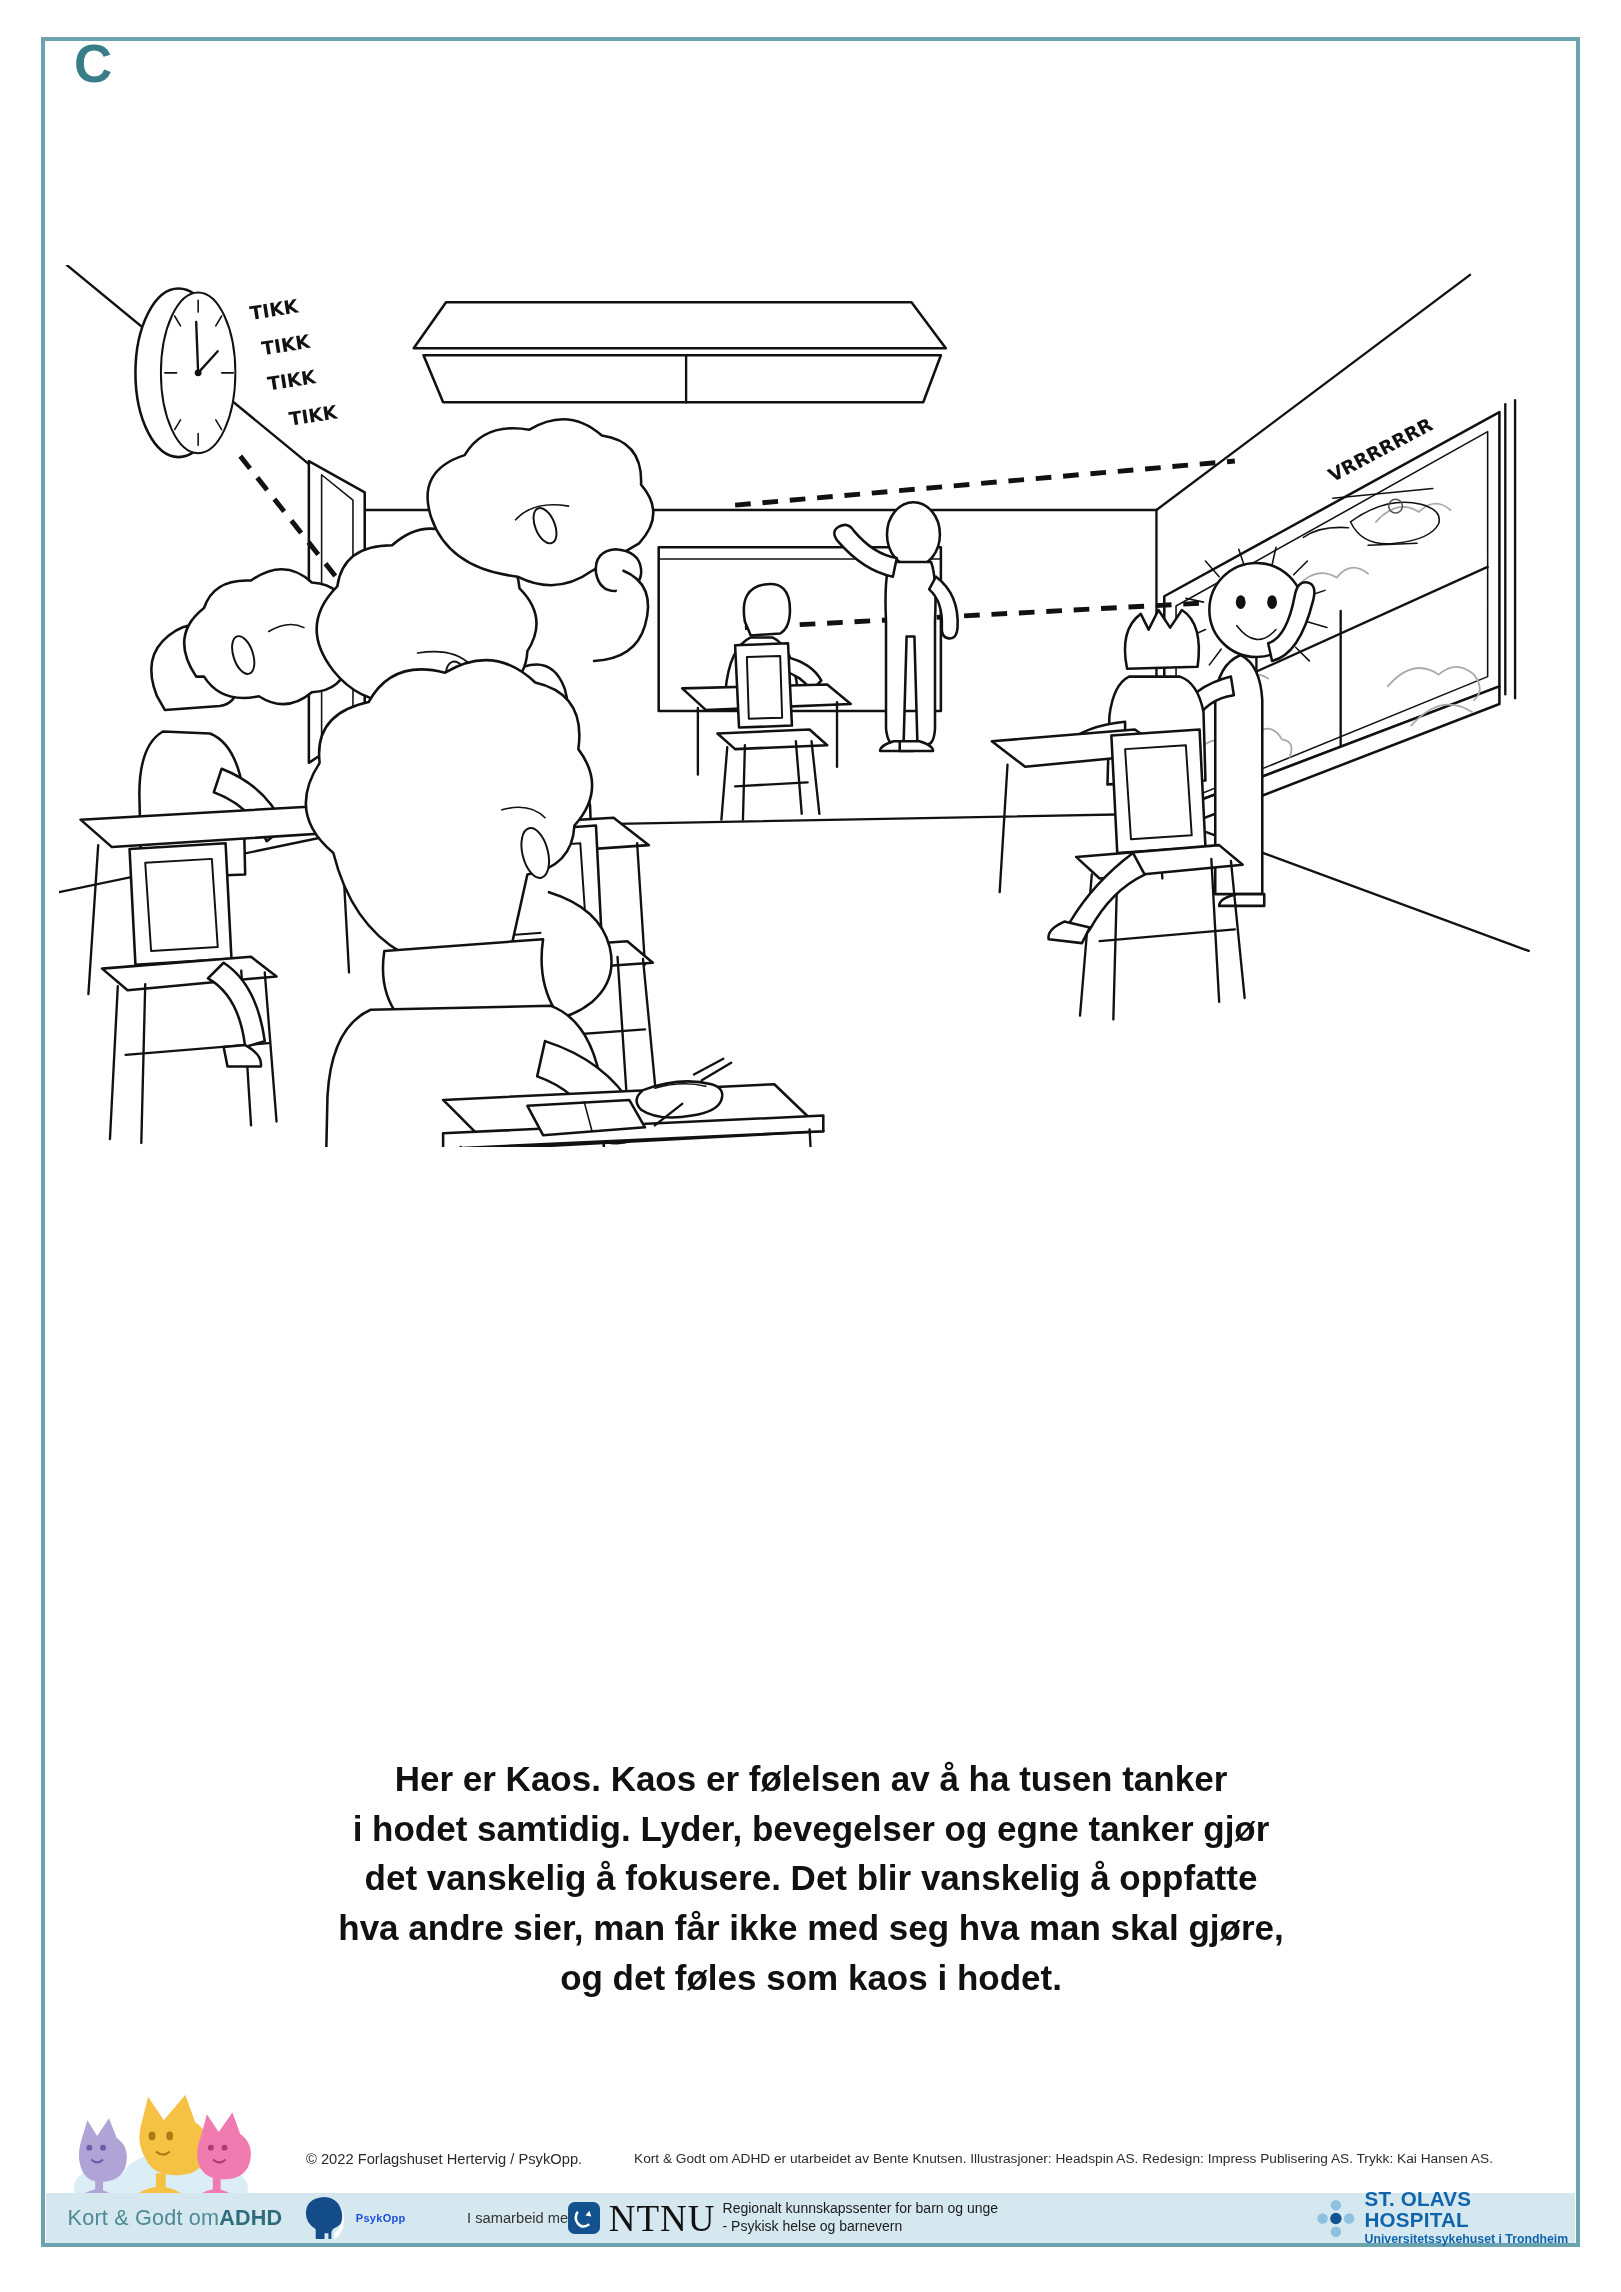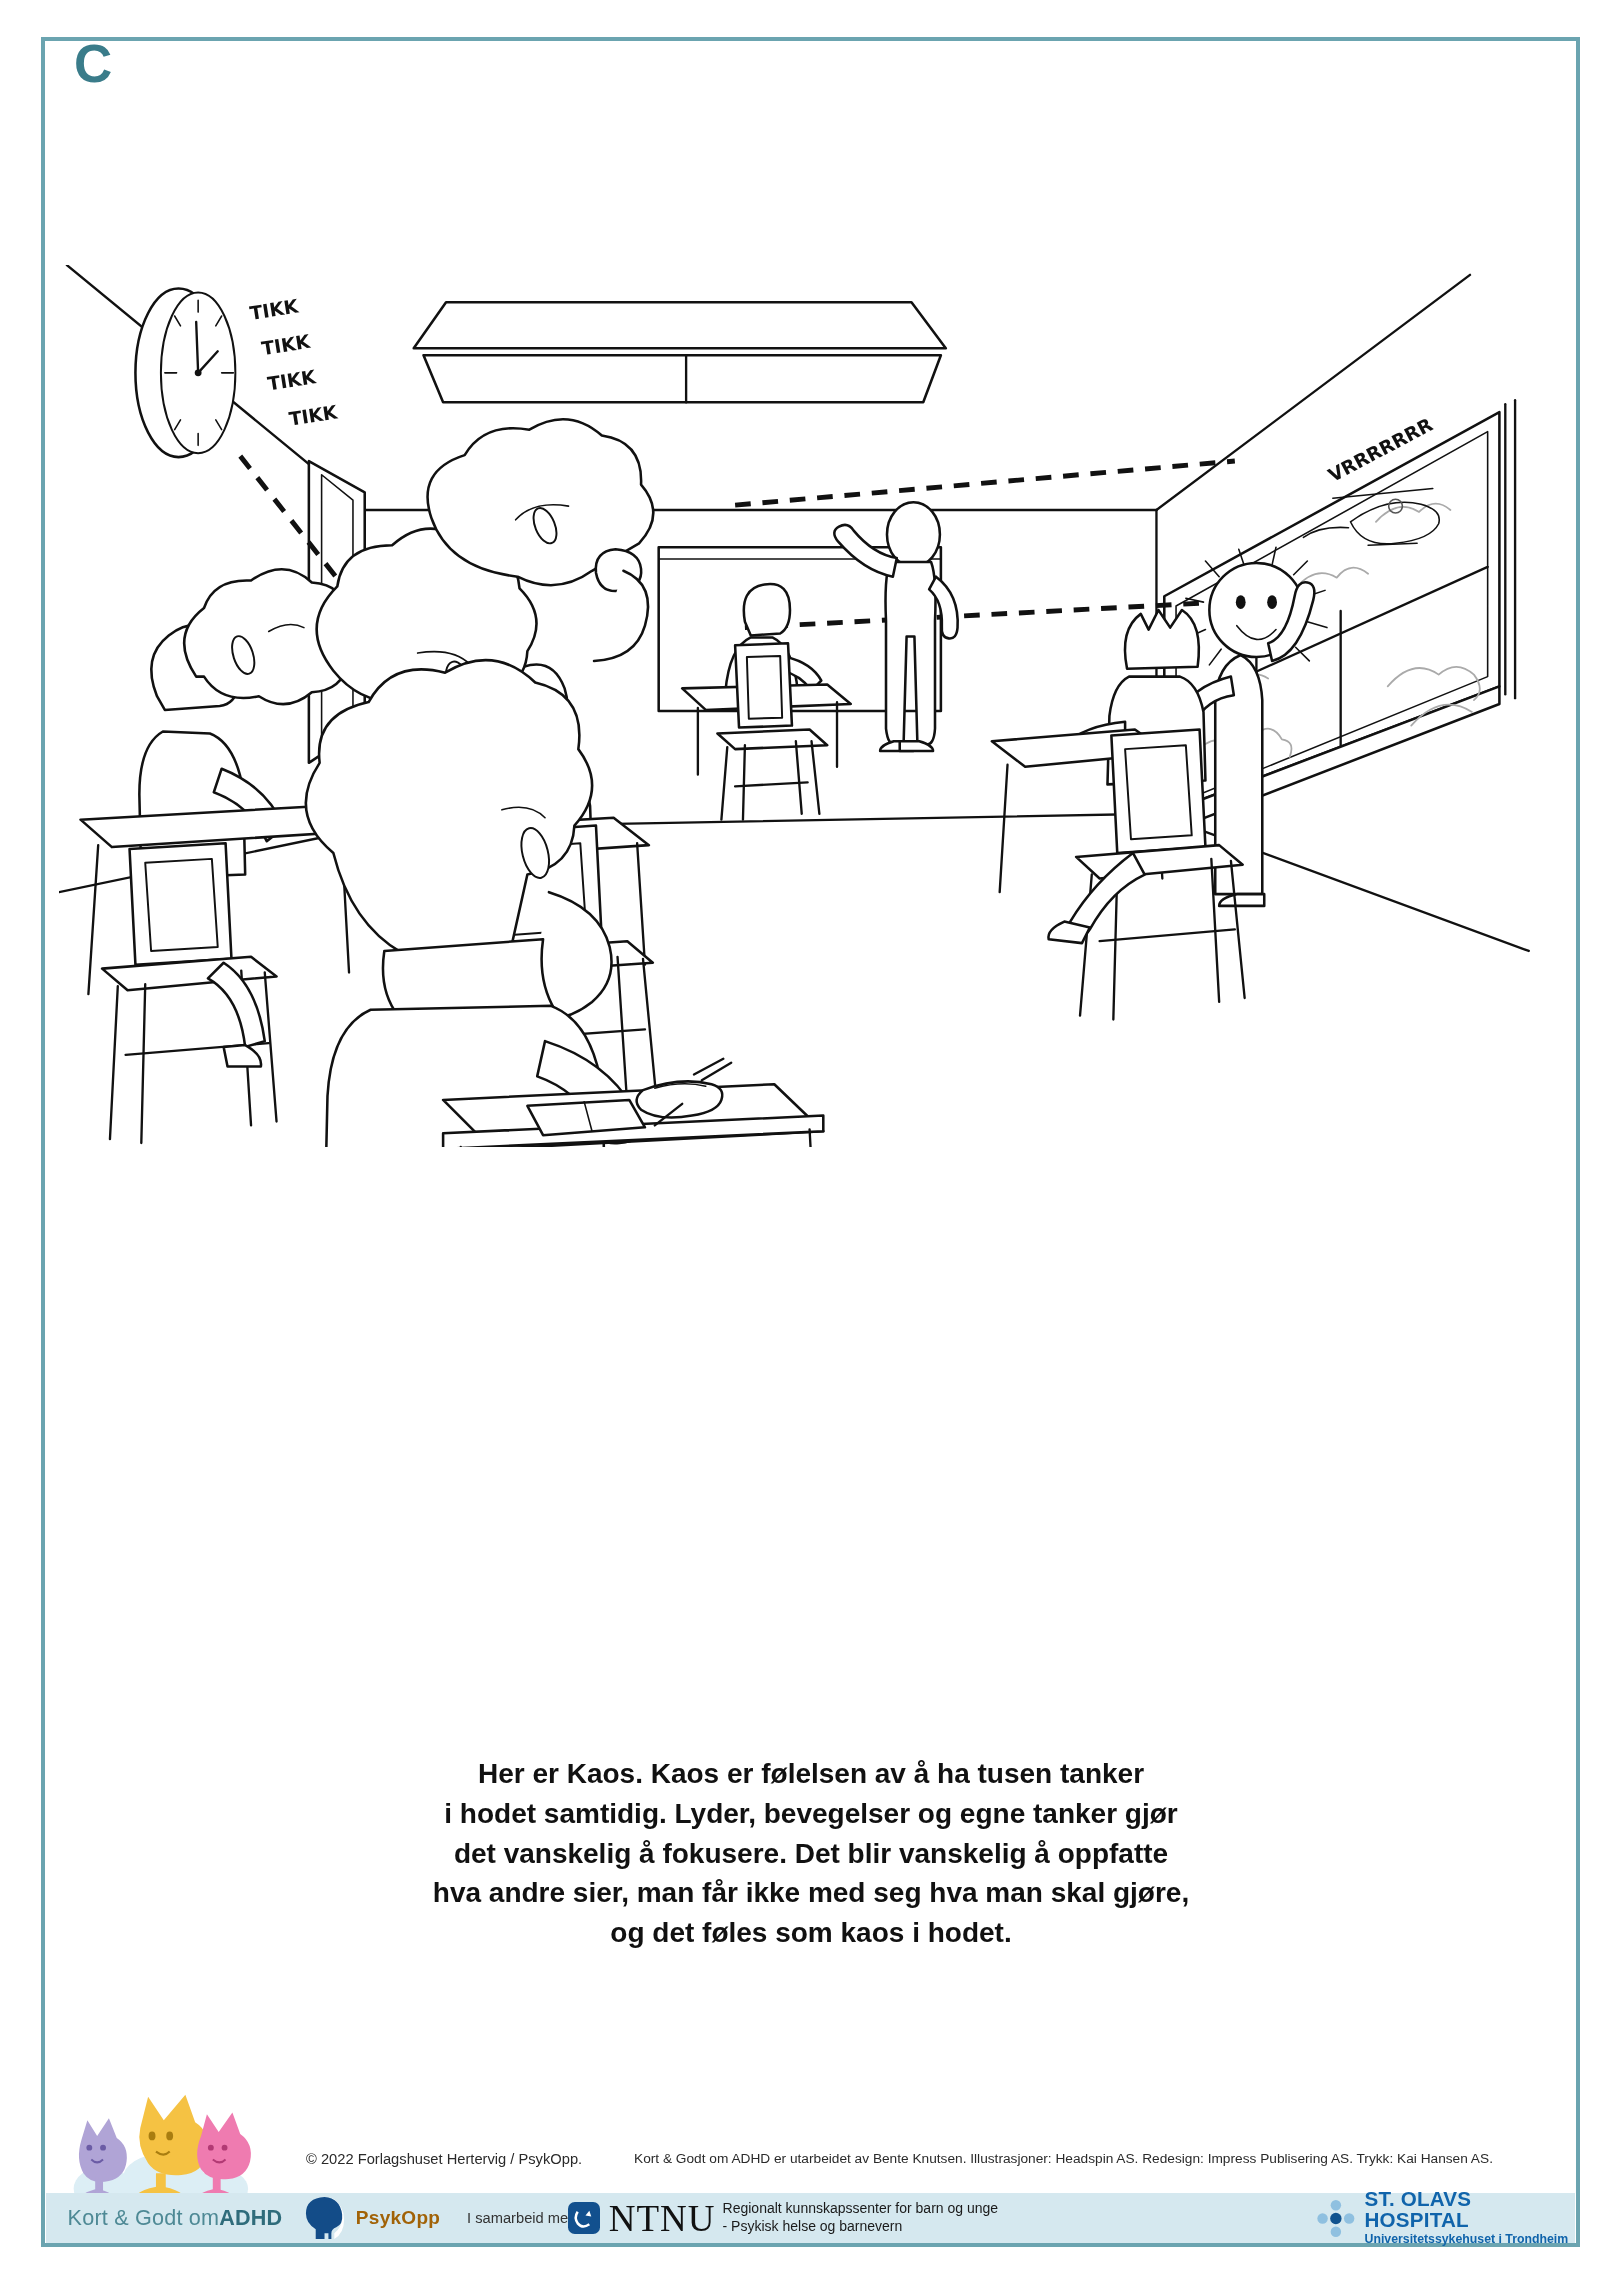--- a/index.html
+++ b/index.html
@@ -60,21 +60,21 @@
     height: 882px;
   }
 
   
   #caption {
     position: absolute;
     left: 167px;
     top: 1754px;
     width: 1288px;
     text-align: center;
-    font-size: 28px;
+    font-size: 35px;
     font-weight: bold;
     line-height: 1.42;
     color: #111111;
     font-family: "Liberation Sans", sans-serif;
   }
   #caption .cap-line { display: block; white-space: nowrap; }
 
   
   #credits {
     position: absolute;
@@ -127,23 +127,23 @@
   #brand-name {
     left: 21.6px;
     font-size: 21.6px;
     color: #4e8995;
     letter-spacing: 0.2px;
   }
   #brand-name b { color: #2f6c7b; font-weight: bold; }
 
   #psykopp-logo { left: 257px; }
   #psykopp-label {
-    font-size: 19px;
+    font-size: 11px;
     font-weight: bold;
-    color: #a16207;
+    color: #1d4ed8;
     margin-left: 7.8px;
     letter-spacing: 0.3px;
   }
 
   #collab-label {
     left: 421px;
     font-size: 14.7px;
     color: #333333;
   }
 

